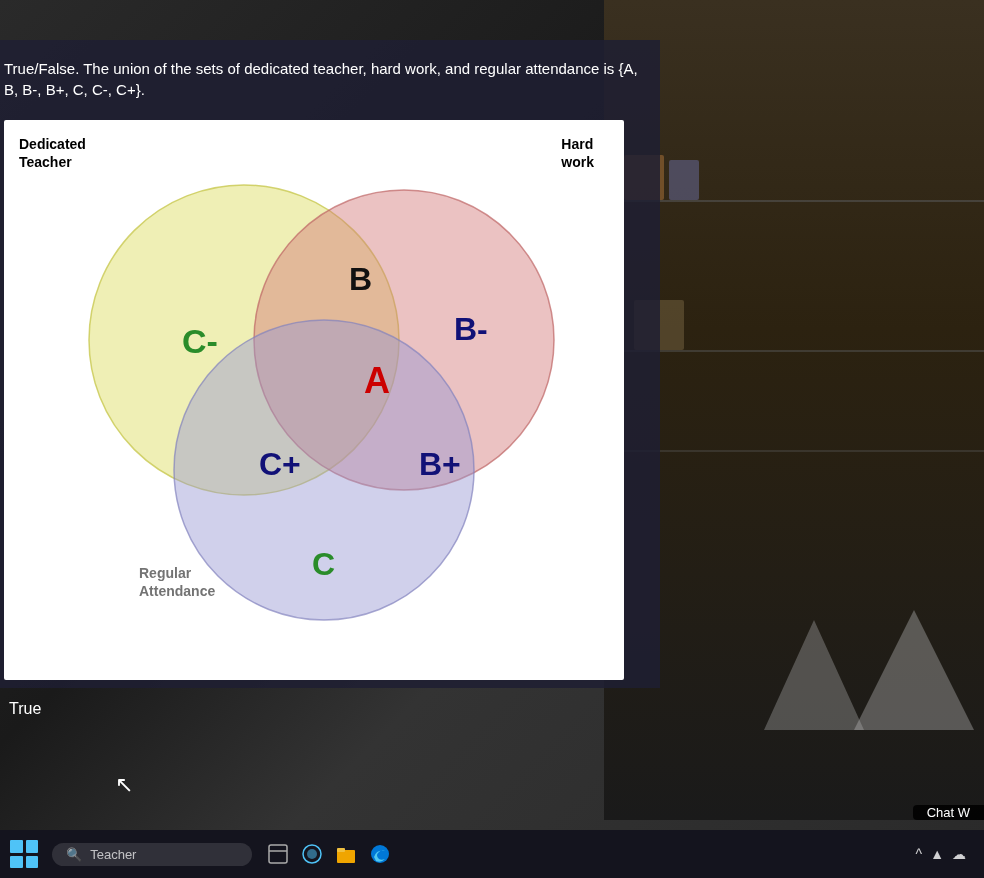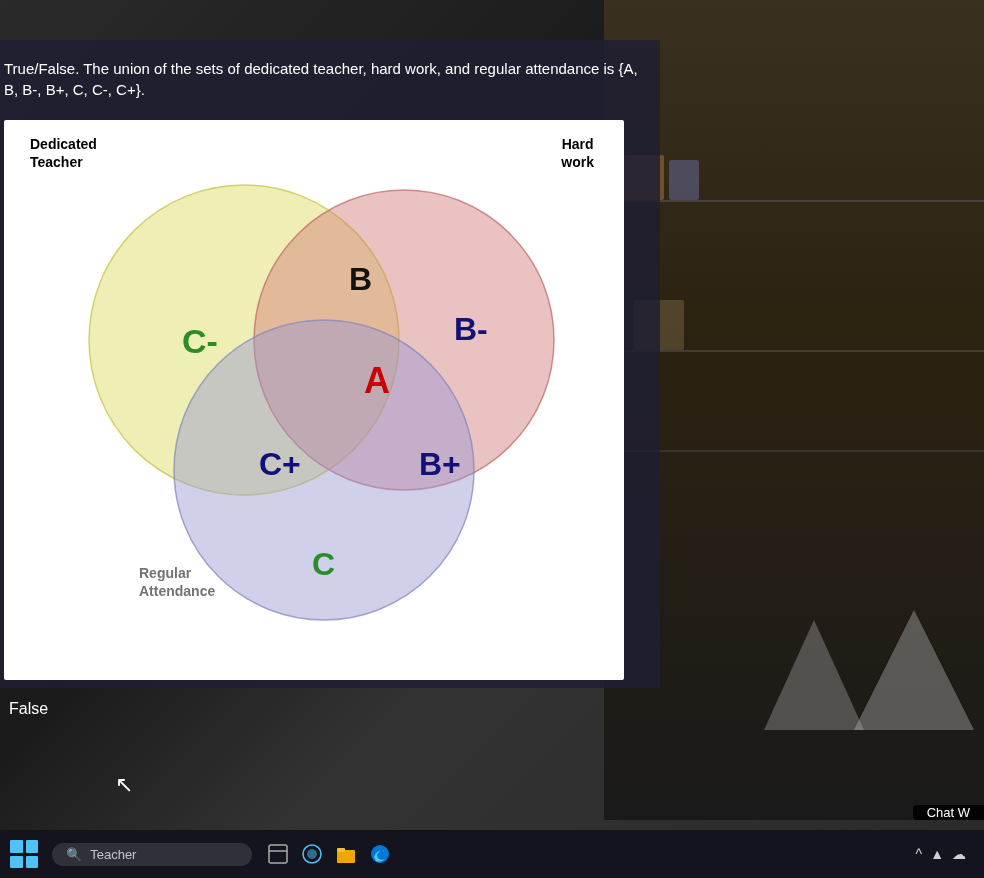--- a/index.html
+++ b/index.html
@@ -52,35 +52,35 @@
       min-height: 560px;
       padding: 15px;
       position: relative;
       border-radius: 2px;
     }
 
     
     .venn-label-dedicated {
       position: absolute;
       top: 15px;
-      left: 26px;
+      left: 15px;
       font-size: 14px;
       font-weight: 600;
       color: #000;
       line-height: 1.3;
     }
 
     .venn-label-hardwork {
       position: absolute;
       top: 15px;
       right: 30px;
       font-size: 14px;
       font-weight: 600;
       color: #000;
-      text-align: center;
+      text-align: left;
       line-height: 1.3;
     }
 
     .venn-label-regular {
       position: absolute;
       bottom: 80px;
       left: 135px;
       font-size: 14px;
       font-weight: 600;
       color: #737373;
@@ -281,21 +281,21 @@
 
         <text x="278" y="430" font-size="32" font-weight="bold" fill="#2a8c2a" font-family="Arial">C</text>
 
       </svg>
     </div>
 
   </div>
 
   <div class="answer-section">
 
-    <div class="answer-option">False</div>
+    <div class="answer-option">True</div>
   </div>
 
 </div>
 
 <div class="chat-button">
   <span>Chat W</span>
 </div>
 
 <div class="cursor">↖</div>
 

